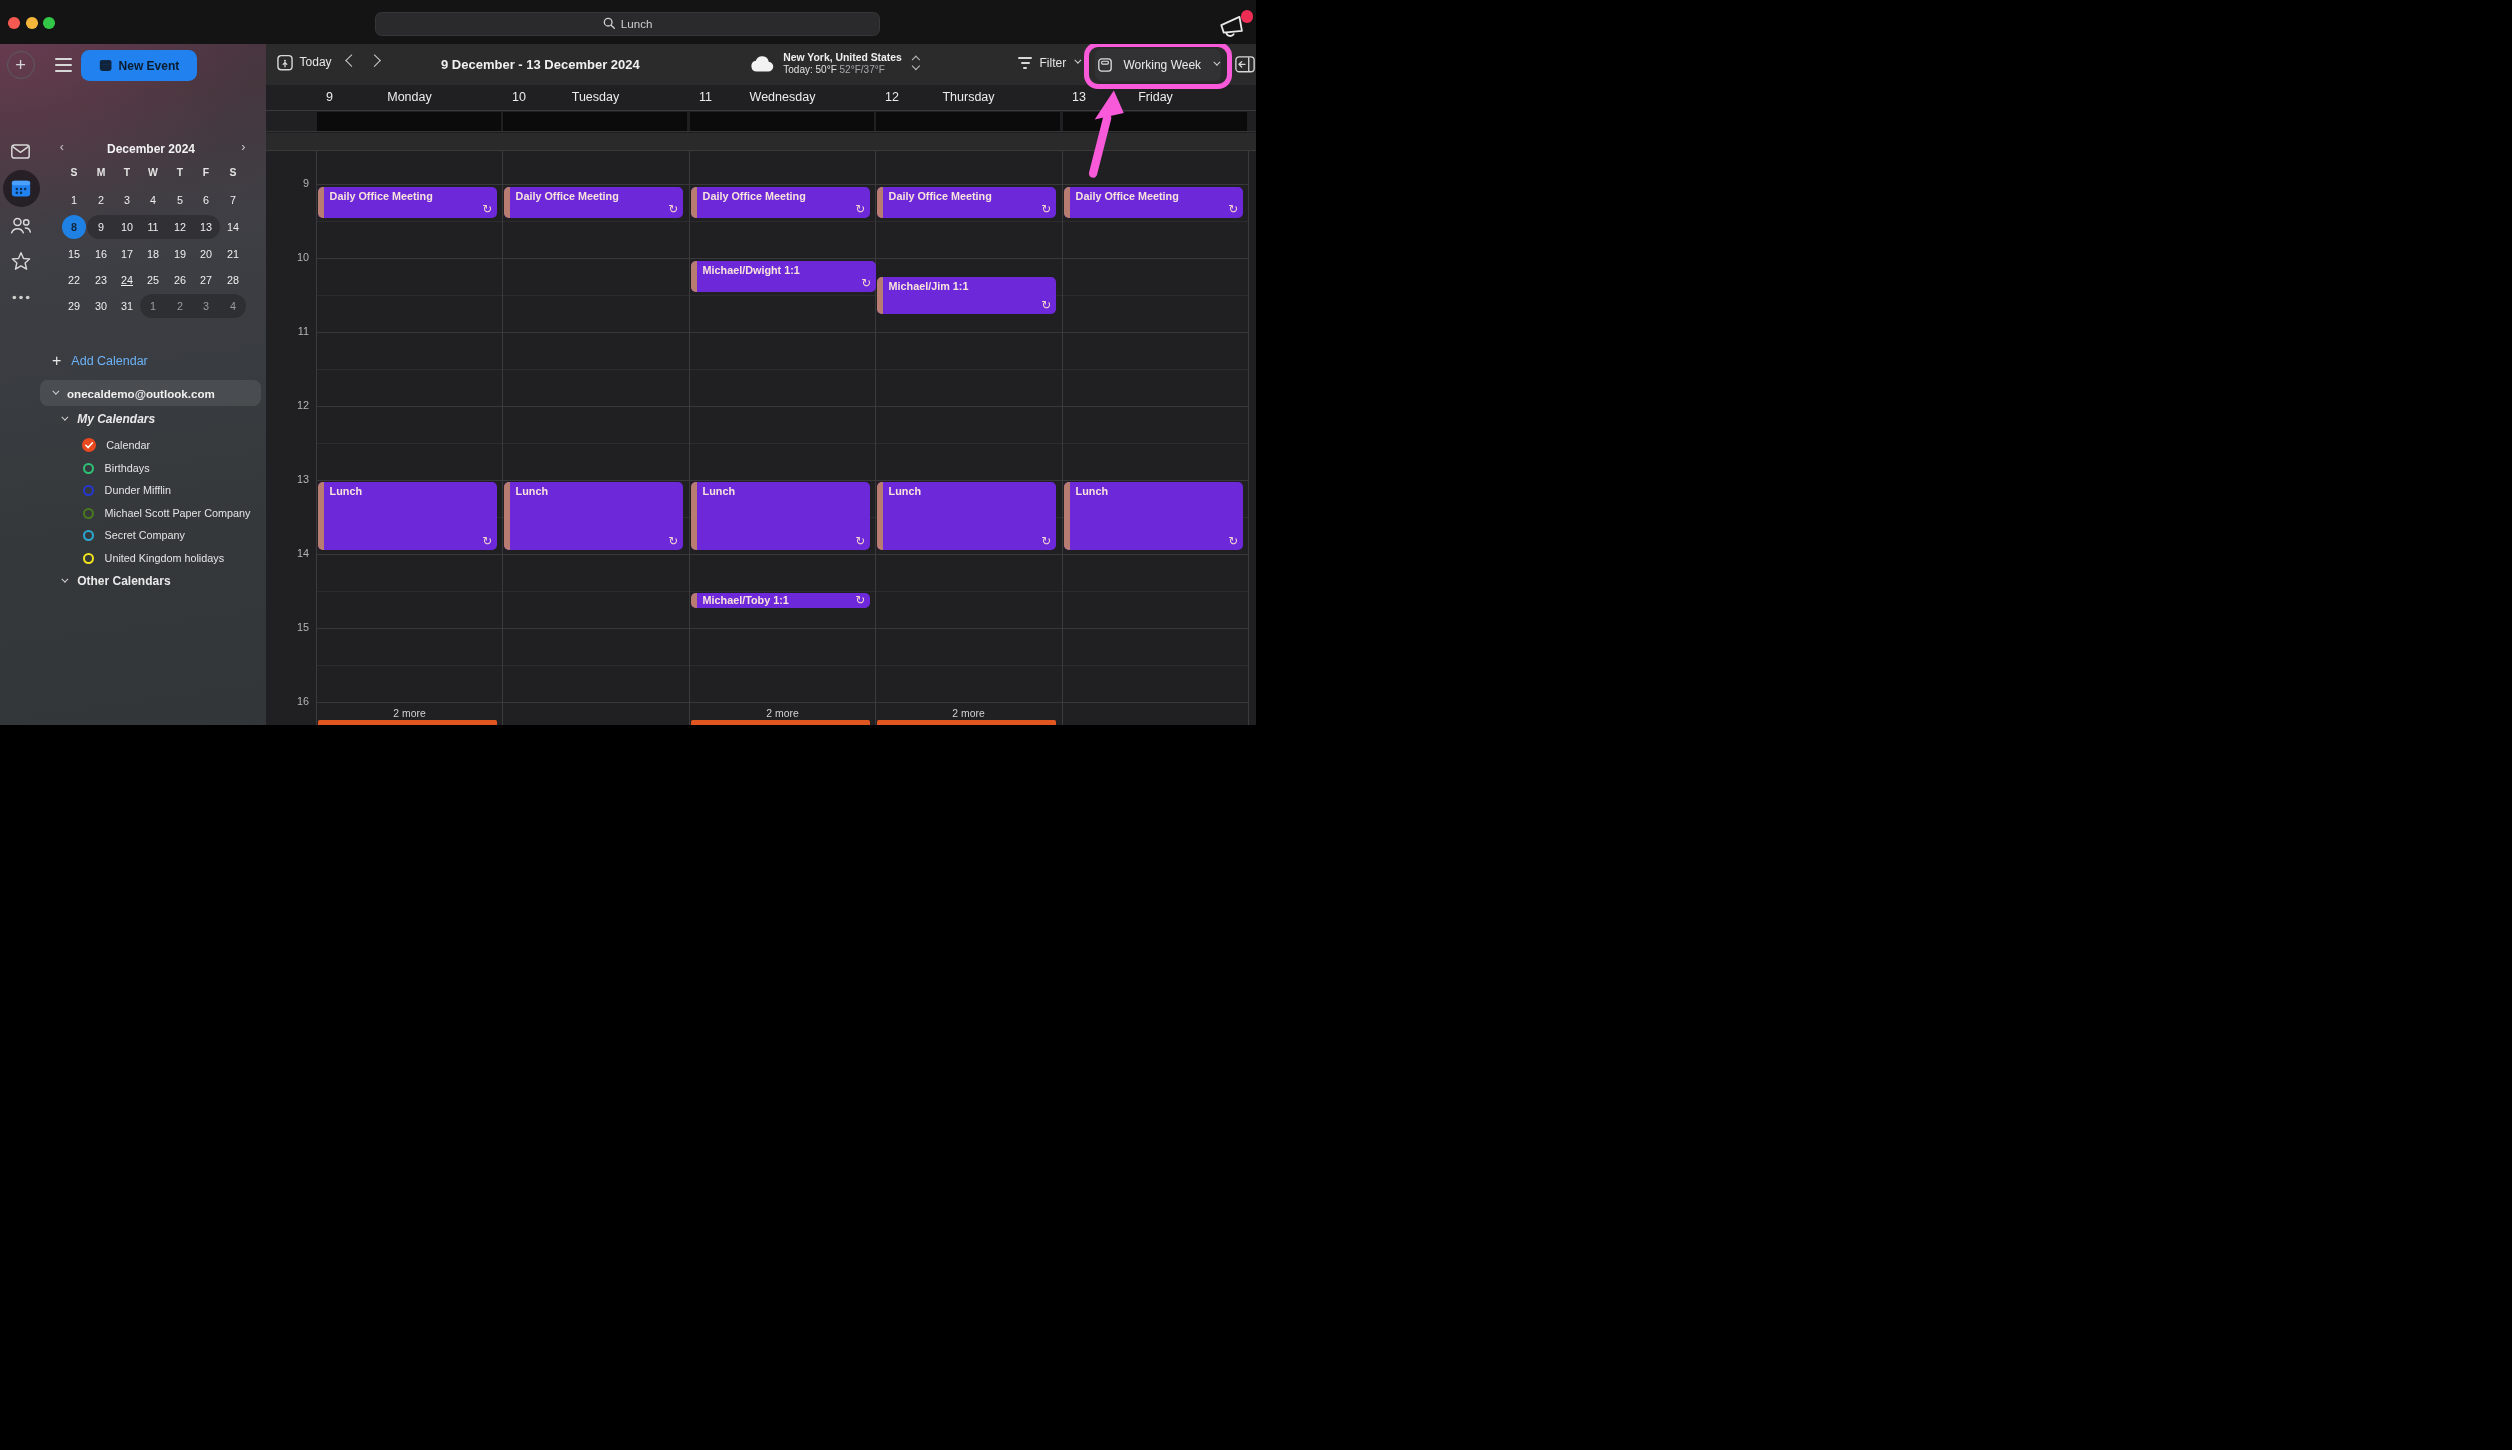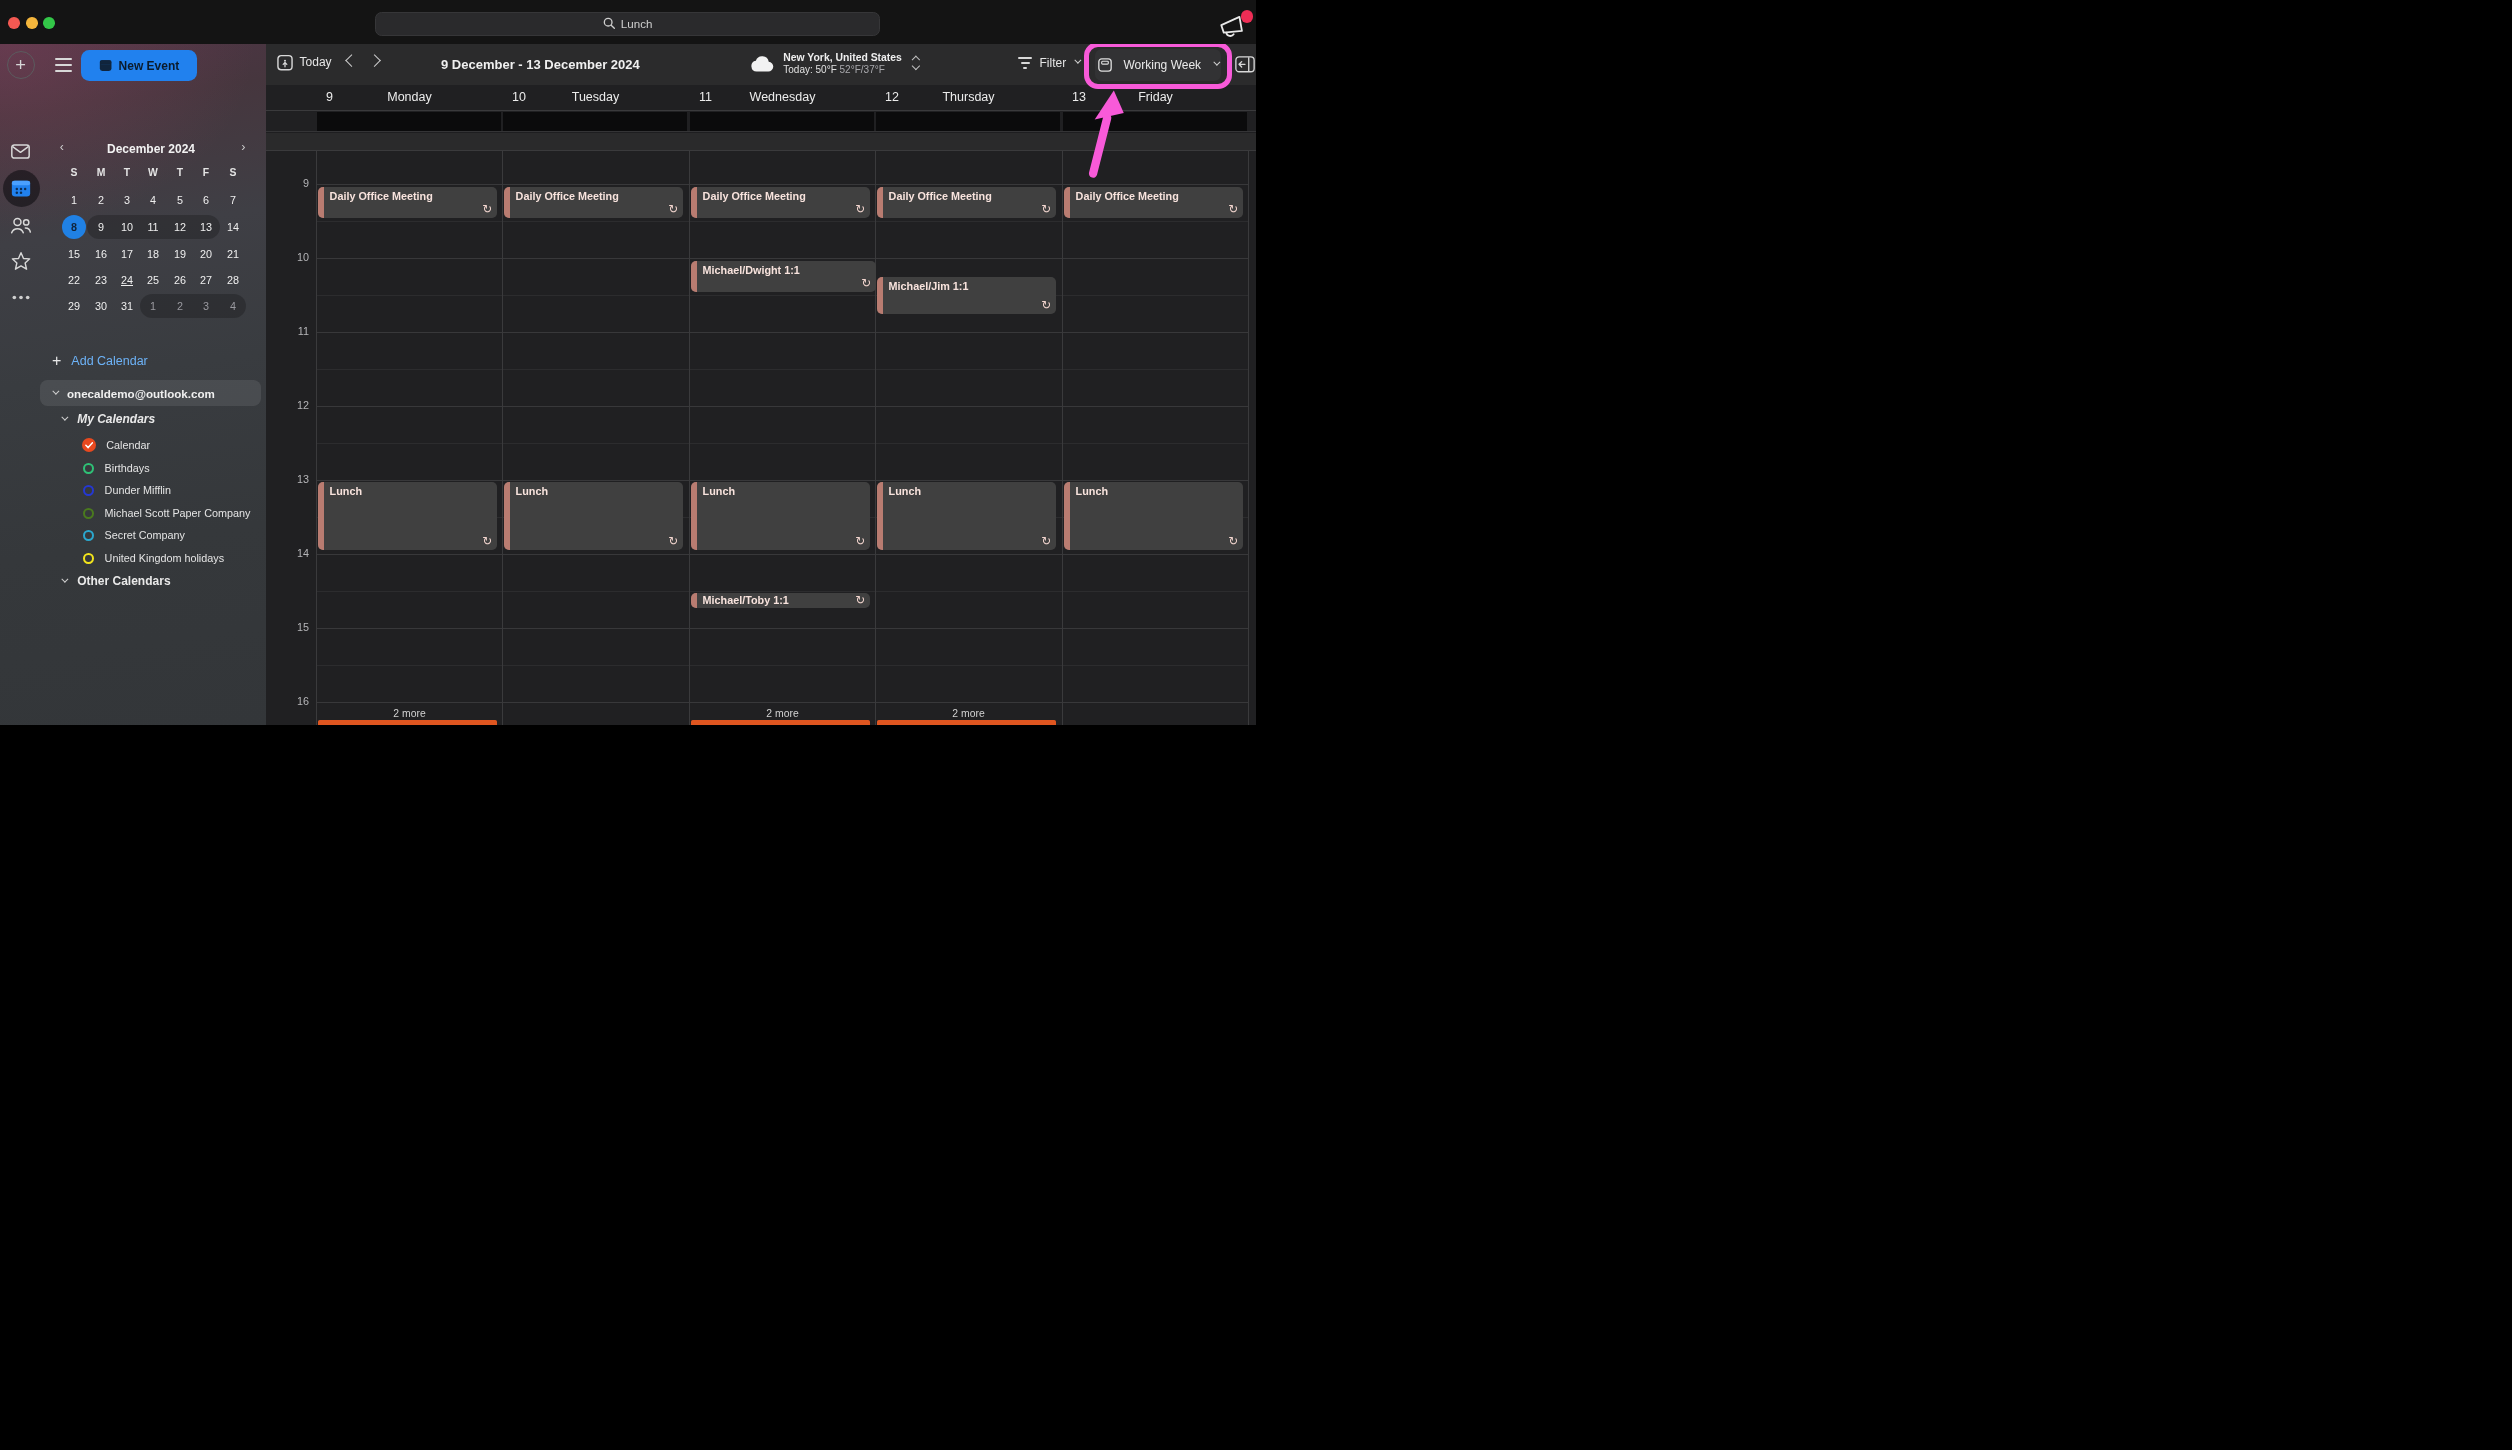--- a/index.html
+++ b/index.html
@@ -69,21 +69,21 @@
   .day-num { position:absolute; top:90px; font-size:12.5px; color:#ececec; }
   .day-name { position:absolute; top:90px; font-size:12.5px; color:#ececec; text-align:center; }
   .alldayrow { position:absolute; left:266px; top:110px; width:990px; height:21.6px; background:#202022; border-top:0.8px solid #3a3a3c; border-bottom:0.8px solid #343436; }
   .alldaycell { position:absolute; top:112px; height:19px; background:#0b0b0c; }
   .gaprow { position:absolute; left:266px; top:133px; width:990px; height:18.3px; background:#2a2a2b; border-bottom:0.8px solid #3a3a3c; }
   .gridarea { position:absolute; left:266px; top:151px; width:990px; height:574px; background:#202022; }
   .hline { position:absolute; left:50px; right:6.6px; height:0.8px; background:#38383a; }
   .hline.half { background:#2c2c2e; }
   .vline { position:absolute; top:0; bottom:0; width:0.8px; background:#3a3a3c; }
   .tlabel { position:absolute; width:28px; text-align:right; font-size:10.8px; color:#b5b5b8; margin-top:-6.6px; left:15px; }
-  .event { position:absolute; background:#404040; border-radius:5px; overflow:hidden; color:#f8e3dd; }
+  .event { position:absolute; background:#6d28d9; border-radius:5px; overflow:hidden; color:#f8e3dd; }
   .event .strip { position:absolute; left:0; top:0; bottom:0; width:5.8px; background:#b97c71; }
   .event .etitle { position:absolute; left:11.6px; top:2.5px; font-size:10.8px; font-weight:bold; white-space:nowrap; }
   .event .recur { position:absolute; right:5px; bottom:1.7px; font-size:11.6px; color:#f3d6cf; }
   .event.compact .etitle{ top:0.8px; }
   .event.compact .recur { top:0px; bottom:auto; }
   .morelbl { position:absolute; text-align:center; font-size:10.4px; color:#d2d2d2; }
   .obar { position:absolute; height:5.8px; background:#df5620; border-radius:1.7px 1.7px 0 0; }
   .arrowsvg { position:absolute; left:0; top:0; z-index:24; pointer-events:none; }
   svg.icon { display:block; }
 </style>

